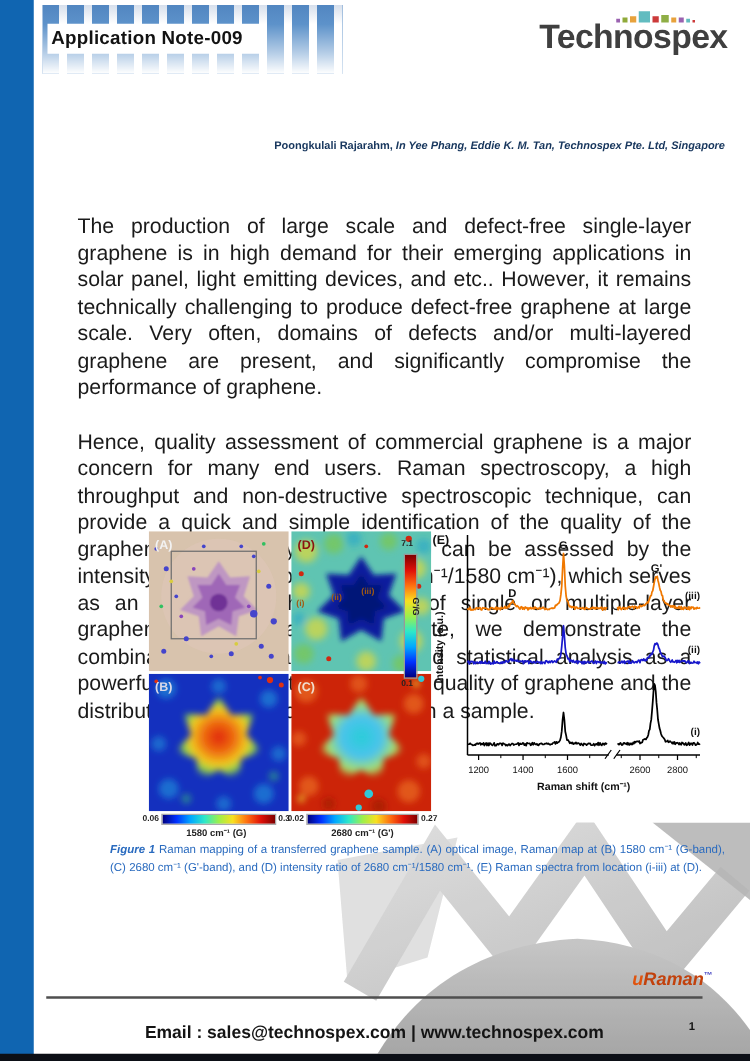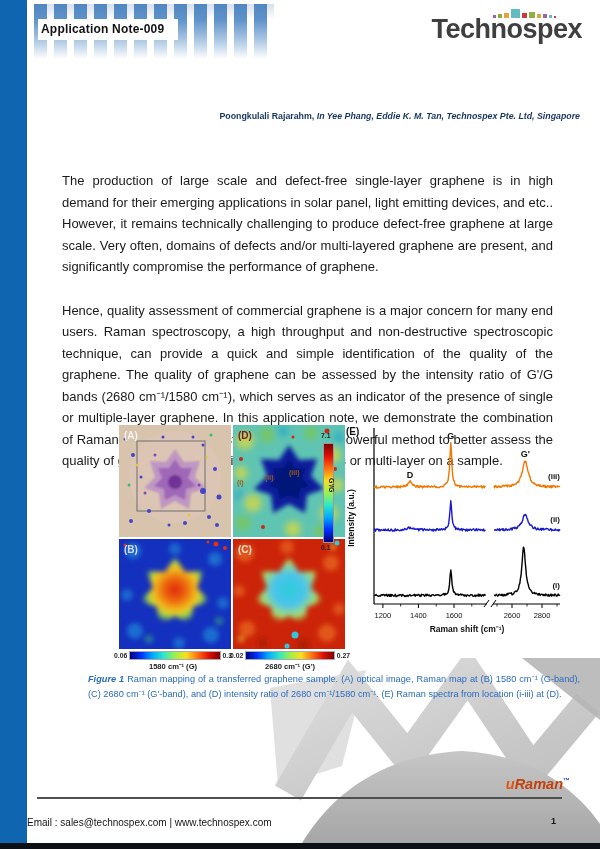--- a/index.html
+++ b/index.html
@@ -8,34 +8,34 @@
   .leftbar{position:absolute;left:0;top:0;width:27px;height:844px;background:#1065b1;z-index:3;}
   .bottomstrip{position:absolute;left:0;bottom:0;width:600px;height:6px;background:#0c0f16;z-index:4;}
   .content{position:absolute;left:27px;top:0;width:573px;height:843px;z-index:2;}
 
   
   .stripes{position:absolute;left:7px;top:4px;width:240px;height:55px;
     background:
       linear-gradient(180deg,rgba(30,80,150,.18) 0%,rgba(255,255,255,0) 28%,rgba(255,255,255,.55) 70%,#fff 100%),
       repeating-linear-gradient(90deg,#5d92ca 0 13px,#ffffff 13px 20px);}
   .appnote{position:absolute;left:11px;top:19px;background:#fff;padding:3px 14px 4px 3px;
-    font-weight:bold;font-size:12px;color:#121212;letter-spacing:.2px;z-index:2;}
+    font-weight:bold;font-size:15px;color:#121212;letter-spacing:.2px;z-index:2;}
   .brand{position:absolute;top:14px;right:18px;z-index:2;}
   .brand-name{font-size:27px;font-weight:600;color:#3f3f3f;letter-spacing:-.5px;margin-left:12px;}
   .dots{position:absolute;top:-5px;right:26px;display:flex;align-items:flex-end;gap:2px;}
   .dots i{display:block;}
 
   .title{position:absolute;top:66px;left:0;width:100%;text-align:center;
     color:#2e75b6;font-size:17.5px;font-weight:500;}
   .authors{position:absolute;top:111px;right:20px;left:60px;text-align:right;
     font-size:8.8px;font-weight:bold;color:#17365d;}
   .authors .it{font-style:italic;}
 
   .textblock{position:absolute;top:170px;left:35px;width:491px;}
-  .body-p{margin:0 0 22px 0;font-size:13px;line-height:21.5px;text-align:justify;color:#1a1a1a;}
+  .body-p{margin:0 0 22px 0;font-size:17px;line-height:21.5px;text-align:justify;color:#1a1a1a;}
 
   
   .figure{position:absolute;top:420px;left:61px;width:480px;height:252px;}
   .map{position:absolute;}
   .map svg{display:block;}
   .cbar-row{position:absolute;display:flex;align-items:center;font-size:6.8px;font-weight:bold;color:#222;}
   .cbar{flex:1;height:7px;margin:0 2px;border:.5px solid #aaa;
     background:linear-gradient(90deg,#00007f,#0030ff,#00a8ff,#2ee8c8,#9cf04c,#f8e020,#ff7010,#e01008,#7f0000);}
   .cbar-label{position:absolute;font-size:7.6px;font-weight:bold;color:#222;text-align:center;}
   .dbar{position:absolute;left:233px;top:12px;width:30px;height:132px;font-size:6.8px;font-weight:bold;color:#222;}
@@ -52,21 +52,21 @@
   
   .watermark{position:absolute;right:0;bottom:6px;width:330px;height:185px;z-index:1;opacity:.85;}
 
   
   .uraman{position:absolute;top:776px;right:30px;font-style:italic;font-weight:bold;font-size:14.5px;z-index:2;}
   .uraman .u{color:#e0540e;}
   .uraman .r{color:#c2410c;}
   .uraman .tm{font-size:7px;vertical-align:super;color:#4343c2;font-style:normal;}
   .footrule{position:absolute;top:797px;left:10px;width:525px;border-top:2px solid #4f4f4f;z-index:2;}
   .foot1{position:absolute;top:803px;left:0;width:545px;text-align:center;font-size:8.3px;font-weight:bold;color:#141414;z-index:2;}
-  .foot2{position:absolute;top:817px;left:0;width:545px;text-align:left;font-size:10px;font-weight:normal;color:#141414;z-index:2;}
+  .foot2{position:absolute;top:817px;left:0;width:545px;text-align:center;font-size:14px;font-weight:bold;color:#141414;z-index:2;}
   .pagenum{position:absolute;top:816px;right:44px;font-size:9px;font-weight:bold;color:#141414;z-index:2;}
 </style>
 </head>
 <body>
 
 <div class="page">
   <div class="leftbar"></div>
   <div class="bottomstrip"></div>
 
   <div class="content">

